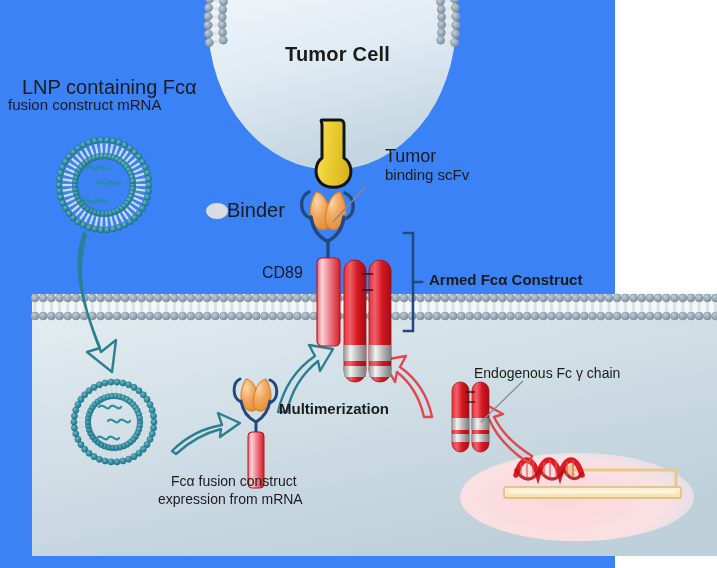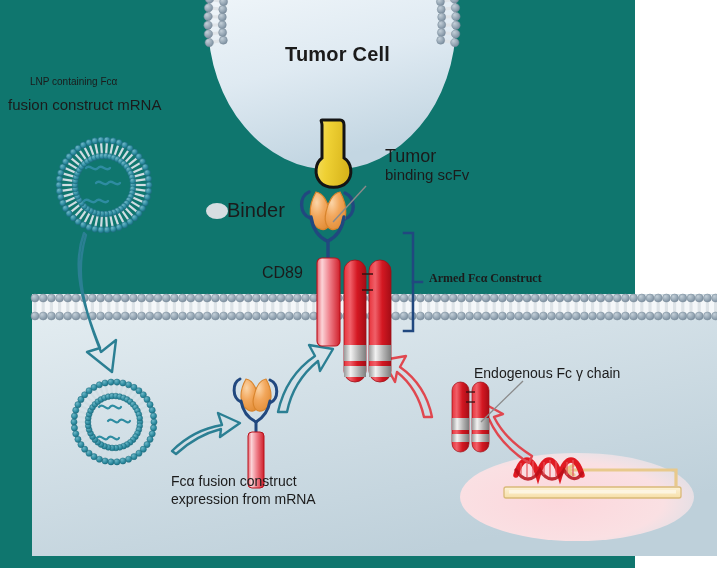--- a/index.html
+++ b/index.html
@@ -1,18 +1,18 @@
 <!DOCTYPE html>
 <html><head>
 <meta charset="utf-8">
 <style>
   html,body{margin:0;padding:0;background:#ffffff;}
   body{width:717px;height:568px;overflow:hidden;
        font-family:"Liberation Sans","DejaVu Sans",sans-serif;}
-  #stage{position:relative;width:615px;height:568px;background:#0f766e;padding-left:20px;}
+  #stage{position:relative;width:615px;height:568px;background:#3b82f6;}
   svg.layer{position:absolute;left:0;top:0;width:717px;height:568px;}
   .lbl{position:absolute;color:#1b1b1b;white-space:pre;line-height:1.18;}
   .t-light{font-weight:400;}
   .t-bold{font-weight:700;}
 </style>
 </head>
 <body>
 <div id="stage">
 
 <svg class="layer" viewBox="0 0 717 568">
@@ -952,32 +952,33 @@
       <line x1="466" y1="392" x2="475" y2="392"></line>
       <line x1="466" y1="402" x2="475" y2="402"></line>
     </g>
   </g>
 
   <line x1="523" y1="381" x2="481" y2="422" stroke="#8a8a8a" stroke-width="1.3"></line>
 </svg>
 
 <div class="lbl t-bold" style="left:285px;top:43px;font-size:20px;letter-spacing:.2px;">Tumor Cell</div>
 
-<div class="lbl t-light" style="left:22px;top:76px;font-size:10px;margin-left:8px;">LNP containing Fcα</div>
+<div class="lbl t-light" style="left:22px;top:76px;font-size:20px;">LNP containing Fcα</div>
 <div class="lbl t-light" style="left:8px;top:96px;font-size:15px;">fusion construct mRNA</div>
 
 <div class="lbl t-light" style="left:385px;top:146px;font-size:18px;">Tumor</div>
 <div class="lbl t-light" style="left:385px;top:166px;font-size:15px;text-align:center;">binding scFv</div>
 
 <div class="lbl t-light" style="left:227px;top:199px;font-size:20px;">Binder</div>
 
 <div class="lbl t-light" style="left:262px;top:264px;font-size:16px;">CD89</div>
 
-<div class="lbl t-bold" style="left:429px;top:271px;font-size:12px;font-family:Liberation Serif, serif;">Armed Fcα Construct</div>
-
+<div class="lbl t-bold" style="left:429px;top:271px;font-size:15px;">Armed Fcα Construct</div>
+
+<div class="lbl t-bold" style="left:279px;top:400px;font-size:15px;">Multimerization</div>
 
 <div class="lbl t-light" style="left:171px;top:473px;font-size:14px;">Fcα fusion construct</div>
-<div class="lbl t-light" style="left:171px;top:491px;font-size:14px;">expression from mRNA</div>
+<div class="lbl t-light" style="left:158px;top:491px;font-size:14px;">expression from mRNA</div>
 
 <div class="lbl t-light" style="left:474px;top:365px;font-size:14px;">Endogenous Fc γ chain</div>
 
 
 </div>
 
 </body></html>

